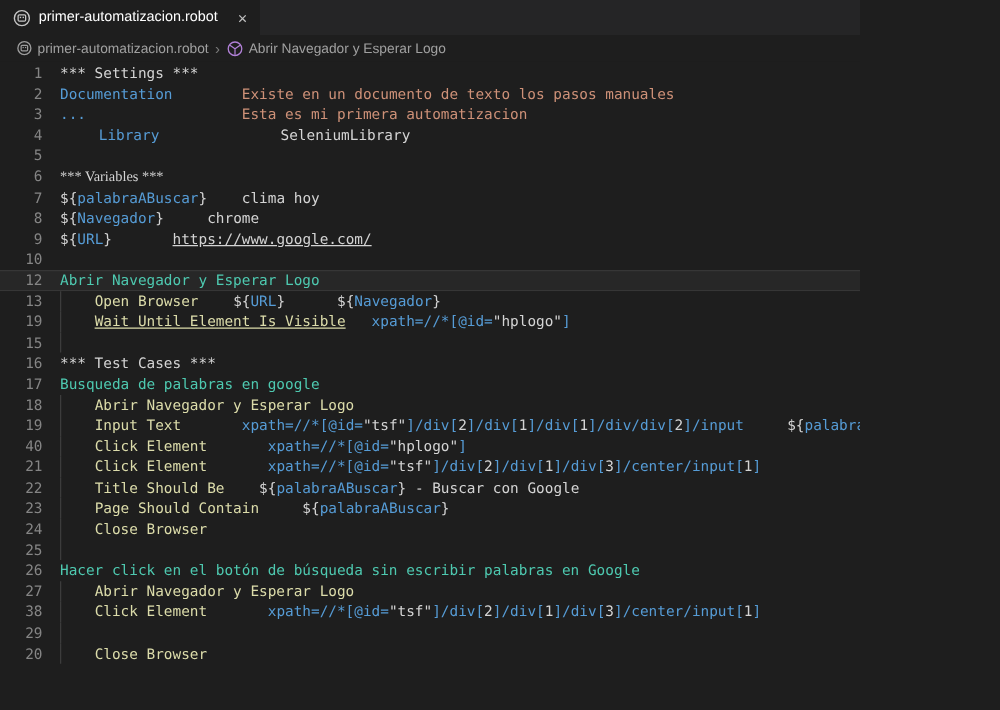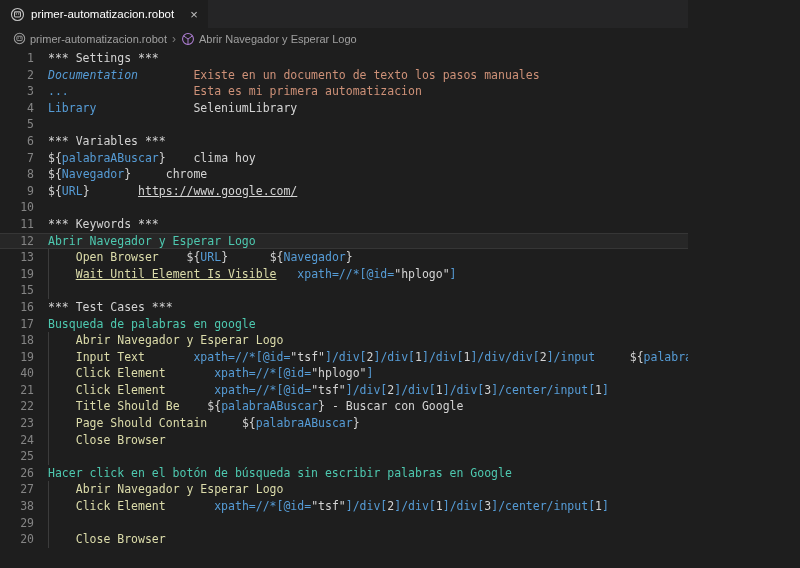--- a/index.html
+++ b/index.html
@@ -71,57 +71,53 @@
     </span>
   </div>
 
   <div class="editor" id="editor-lines">
       <div class="row">
         <span class="ln">1</span>
         <span class="code"><span style="color: rgb(212, 212, 212);">*** Settings ***</span></span>
       </div>
       <div class="row">
         <span class="ln">2</span>
-        <span class="code"><span style="color: rgb(86, 156, 214); font-style: italic;">Documentation</span><span style="color: rgb(212, 212, 212);">        </span><span style="color: rgb(206, 145, 120);">Existe en un documento de texto los pasos manuales</span></span>
+        <span class="code"><span style="color: rgb(86, 156, 214);">Documentation</span><span style="color: rgb(212, 212, 212);">        </span><span style="color: rgb(206, 145, 120);">Existe en un documento de texto los pasos manuales</span></span>
       </div>
       <div class="row">
         <span class="ln">3</span>
         <span class="code"><span style="color: rgb(86, 156, 214);">...</span><span style="color: rgb(212, 212, 212);">                  </span><span style="color: rgb(206, 145, 120);">Esta es mi primera automatizacion</span></span>
       </div>
       <div class="row">
         <span class="ln">4</span>
-        <span class="code"><span style="color: rgb(86, 156, 214);">Library</span><span style="color: rgb(212, 212, 212);">              </span><span style="color: rgb(212, 212, 212);">SeleniumLibrary</span></span>
+        <span class="code"><span style="color: rgb(86, 156, 214); margin-left: 31px;">Library</span><span style="color: rgb(212, 212, 212);">              </span><span style="color: rgb(212, 212, 212);">SeleniumLibrary</span></span>
       </div>
       <div class="row">
         <span class="ln">5</span>
         <span class="code"></span>
       </div>
       <div class="row">
         <span class="ln">6</span>
-        <span class="code"><span style="color: rgb(212, 212, 212);">*** Variables ***</span></span>
+        <span class="code"><span style="color: rgb(212, 212, 212); font-family: Liberation Serif, serif;">*** Variables ***</span></span>
       </div>
       <div class="row">
         <span class="ln">7</span>
         <span class="code"><span style="color: rgb(212, 212, 212);">${</span><span style="color: rgb(86, 156, 214);">palabraABuscar</span><span style="color: rgb(212, 212, 212);">}</span><span style="color: rgb(212, 212, 212);">    </span><span style="color: rgb(212, 212, 212);">clima hoy</span></span>
       </div>
       <div class="row">
         <span class="ln">8</span>
         <span class="code"><span style="color: rgb(212, 212, 212);">${</span><span style="color: rgb(86, 156, 214);">Navegador</span><span style="color: rgb(212, 212, 212);">}</span><span style="color: rgb(212, 212, 212);">     </span><span style="color: rgb(212, 212, 212);">chrome</span></span>
       </div>
       <div class="row">
         <span class="ln">9</span>
         <span class="code"><span style="color: rgb(212, 212, 212);">${</span><span style="color: rgb(86, 156, 214);">URL</span><span style="color: rgb(212, 212, 212);">}</span><span style="color: rgb(212, 212, 212);">       </span><span class="seg-lk" style="color: rgb(212, 212, 212);">https://www.google.com/</span></span>
       </div>
       <div class="row">
         <span class="ln">10</span>
         <span class="code"></span>
-      </div>
-      <div class="row">
-        <span class="ln">11</span>
-        <span class="code"><span style="color: rgb(212, 212, 212);">*** Keywords ***</span></span>
       </div>
       <div class="row current">
         <span class="ln">12</span>
         <span class="code"><span style="color: rgb(78, 201, 176);">Abrir Navegador y Esperar Logo</span></span>
       </div>
       <div class="row">
         <span class="ln">13</span>
         <span class="guide"></span>
         <span class="code"><span style="color: rgb(212, 212, 212);">    </span><span style="color: rgb(220, 220, 170);">Open Browser</span><span style="color: rgb(212, 212, 212);">    </span><span style="color: rgb(212, 212, 212);">${</span><span style="color: rgb(86, 156, 214);">URL</span><span style="color: rgb(212, 212, 212);">}</span><span style="color: rgb(212, 212, 212);">      </span><span style="color: rgb(212, 212, 212);">${</span><span style="color: rgb(86, 156, 214);">Navegador</span><span style="color: rgb(212, 212, 212);">}</span></span>
       </div>

